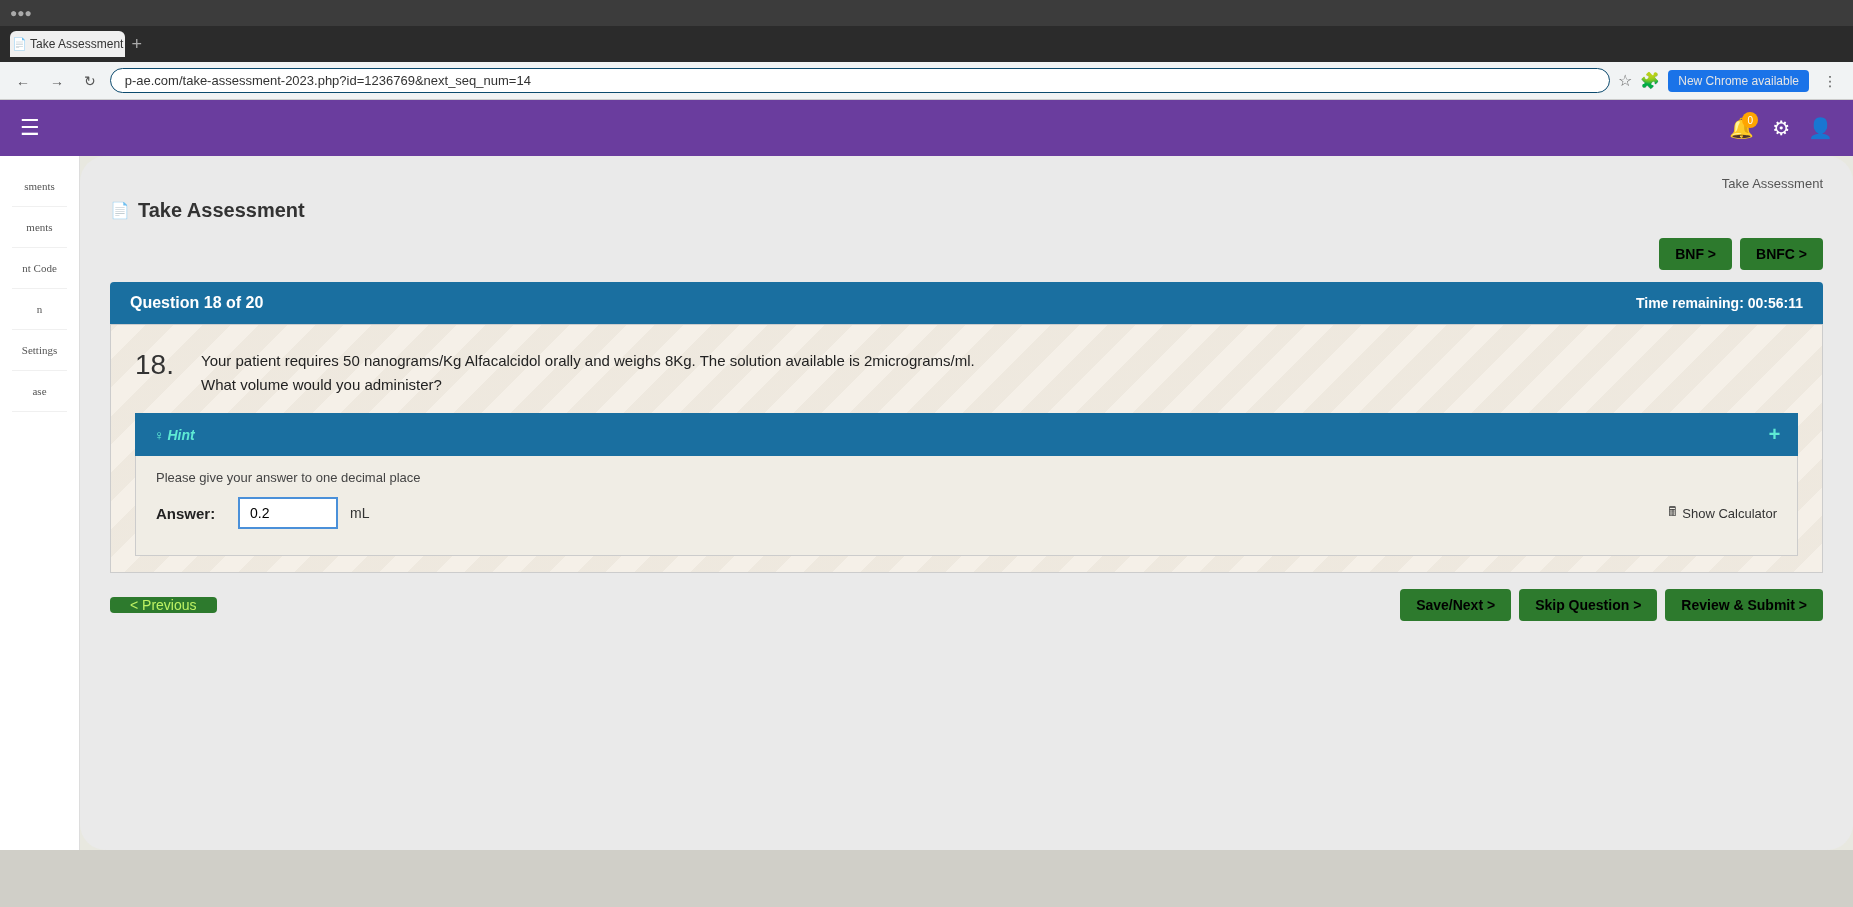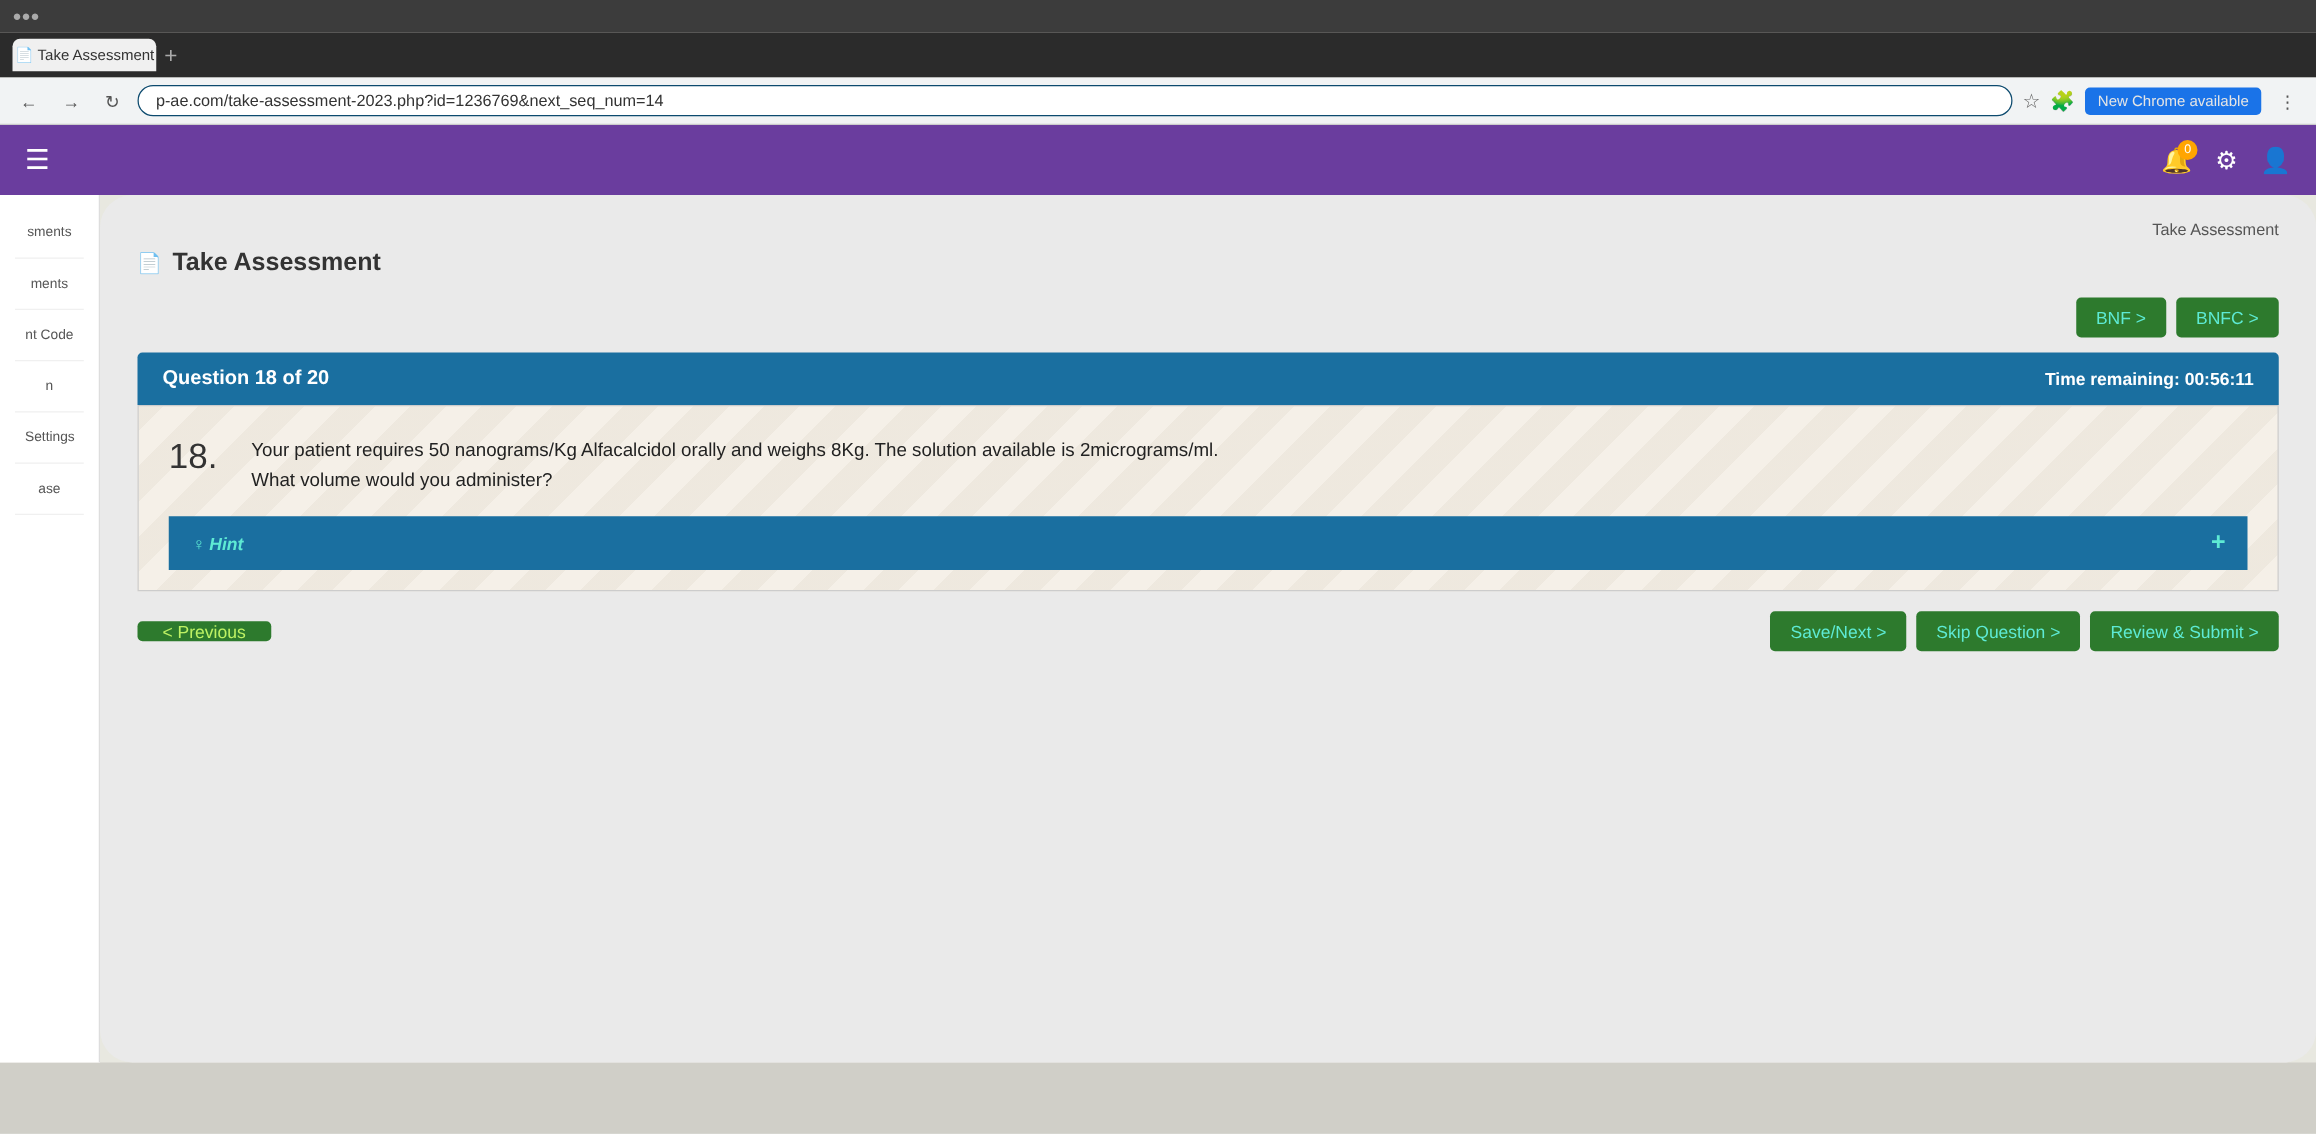--- a/index.html
+++ b/index.html
@@ -130,20 +130,21 @@
       background: #e8e8e0;
     }
 
     .sidebar {
       width: 80px;
       background: #fff;
       border-right: 1px solid #ddd;
       display: flex;
       flex-direction: column;
       padding: 10px 12px;
+      font-family: Liberation Serif, serif;
     }
     .sidebar-item {
       padding: 14px 8px;
       font-size: 11px;
       color: #555;
       text-align: center;
       cursor: pointer;
       border-bottom: 1px solid #f0f0f0;
     }
 
@@ -179,27 +180,27 @@
 
     
     .top-action-btns {
       display: flex;
       justify-content: flex-end;
       gap: 8px;
       margin-bottom: 12px;
     }
     .btn-green {
       background: #2d7a2d;
-      color: #5eead4;
+      color: #000000;
       border: none;
       border-radius: 4px;
       padding: 8px 16px;
       font-size: 14px;
       cursor: pointer;
-      font-weight: 400;
+      font-weight: 700;
     }
 
     
     .question-header {
       background: #1a6fa0;
       color: white;
       padding: 12px 20px;
       border-radius: 4px 4px 0 0;
       display: flex;
       justify-content: space-between;
@@ -422,20 +423,33 @@
         <div class="question-text-row">
           <span class="question-num">18.</span>
           <span class="question-text">Your patient requires 50 nanograms/Kg Alfacalcidol orally and weighs 8Kg. The solution available is 2micrograms/ml.<br>What volume would you administer?</span>
         </div>
 
         <div class="hint-bar">
           <span class="hint-label">♀ Hint</span>
           <span class="hint-plus">+</span>
         </div>
 
+        <div class="hint-content">
+          <div class="hint-text">Please give your answer to one decimal place</div>
+
+          <div class="answer-row">
+            <span class="answer-label">Answer:</span>
+            <input class="answer-input" type="text" value="0.2" style="">
+            <span class="answer-unit">mL</span>
+            <a class="calculator-link">
+              <span>🖩</span>
+              <span>Show Calculator</span>
+            </a>
+          </div>
+        </div>
       </div>
 
       <div class="bottom-nav">
         <button class="btn-prev">&lt; Previous</button>
         <div class="right-nav-btns">
           <button class="btn-green">Save/Next &gt;</button>
           <button class="btn-green">Skip Question &gt;</button>
           <button class="btn-green">Review &amp; Submit &gt;</button>
         </div>
       </div>

